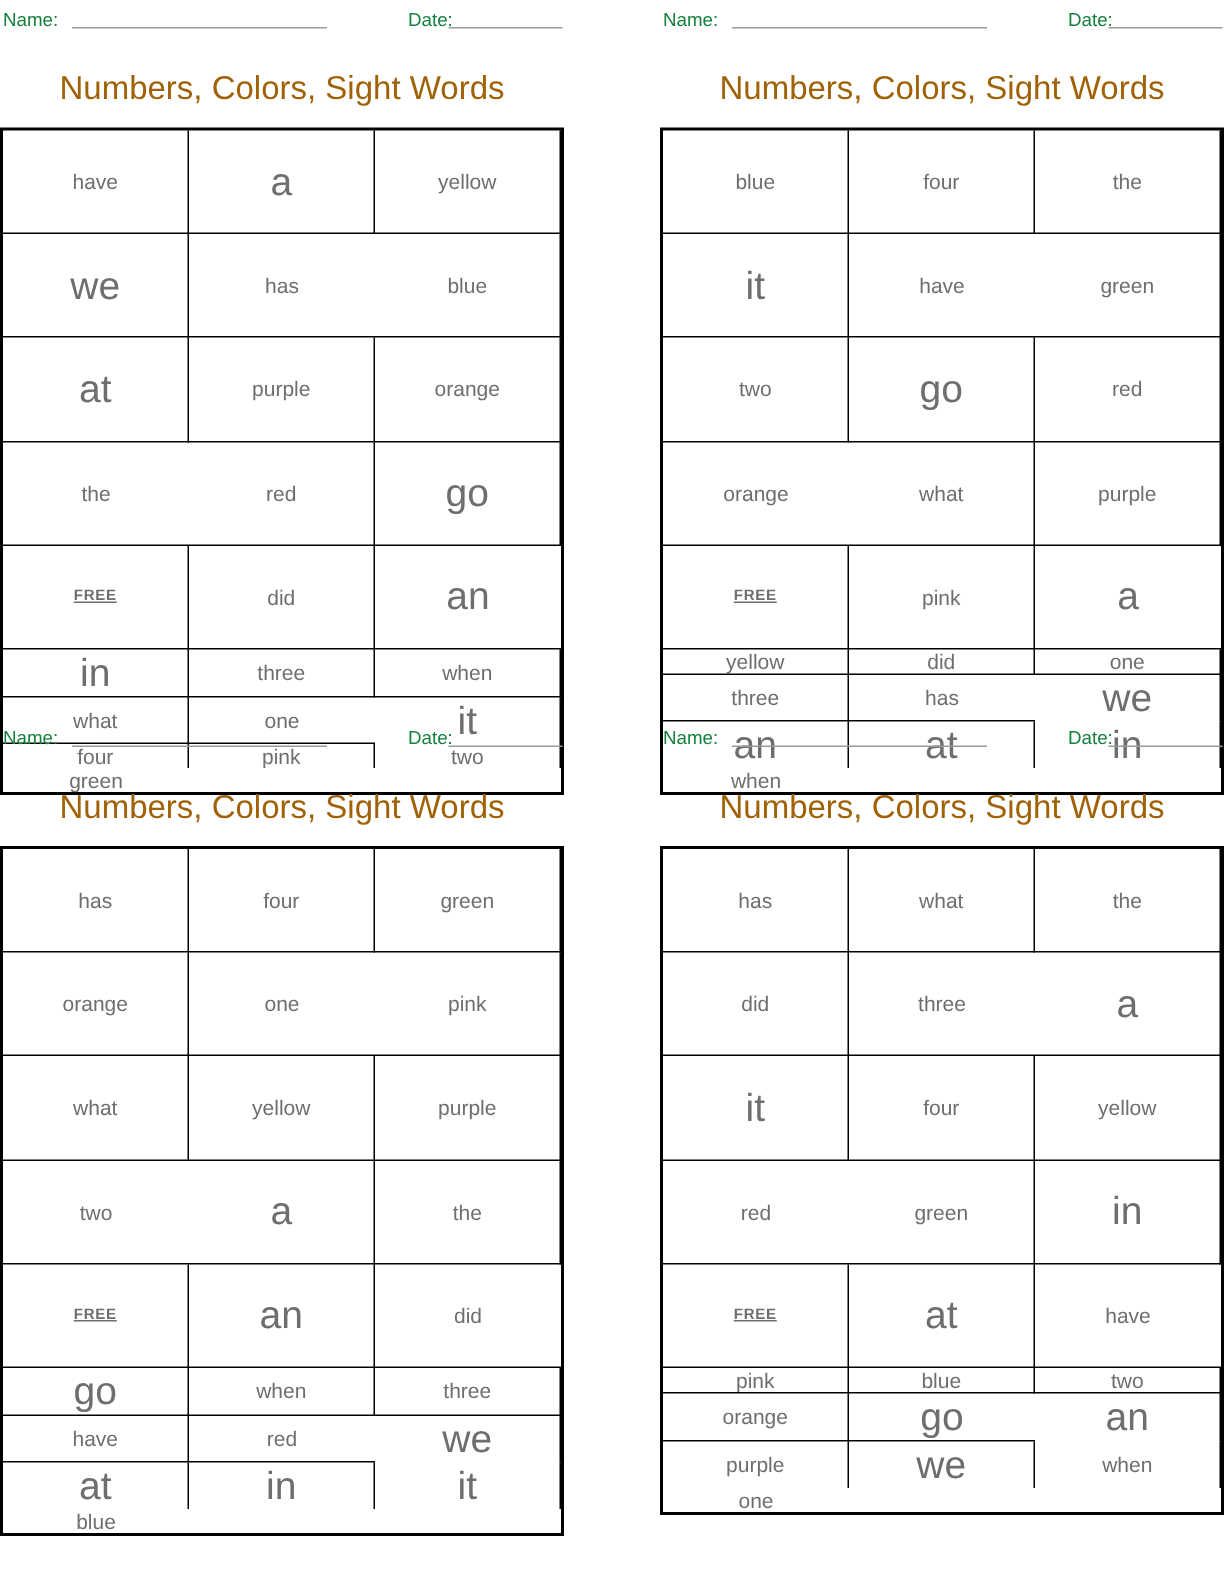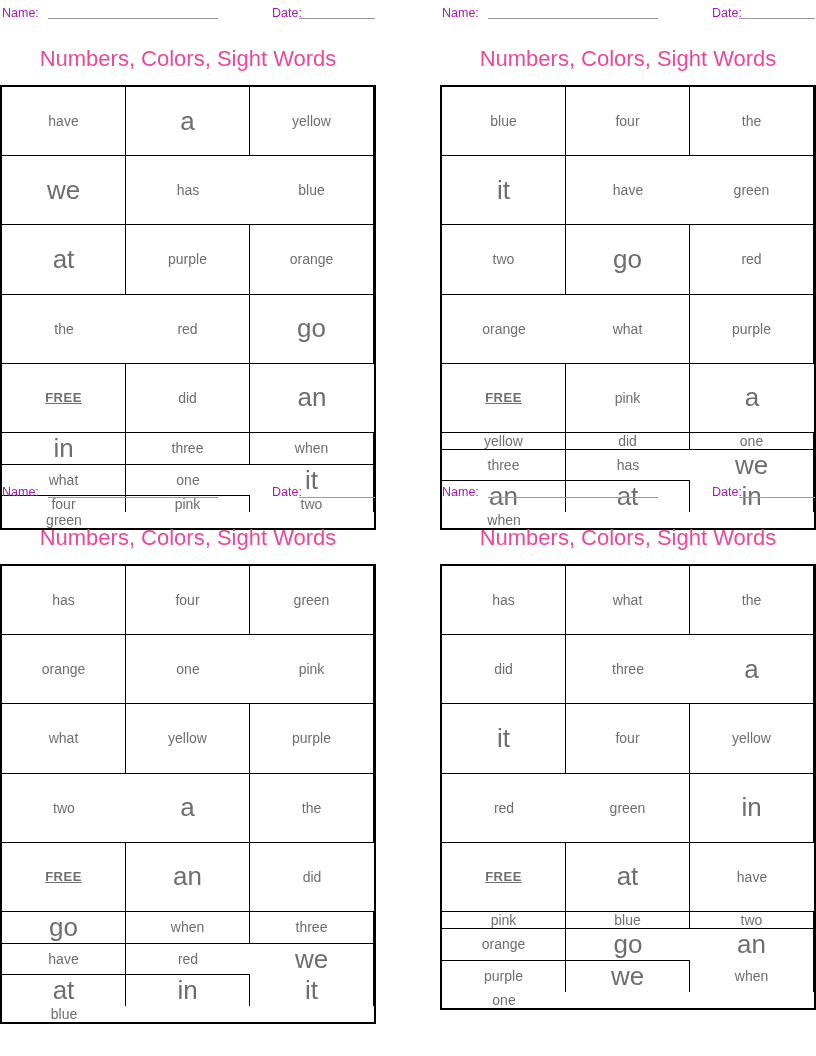--- a/index.html
+++ b/index.html
@@ -20,35 +20,35 @@
   }
   #card-tl { left: 0;     top: 4px; }
   #card-tr { left: 440px; top: 4px; }
   #card-bl { left: 0;     top: 483px; }
   #card-br { left: 440px; top: 483px; }
 
   .card-header {
     position: relative;
     height: 18px;
     font-size: 12.5px;
-    color: #a21caf;
+    color: #15803d;
     padding-left: 26px;
   }
   .name-label { position: absolute; left: 2px;   top: 2px; }
   .name-line  { position: absolute; left: 48px;  top: 14px; width: 170px; border-bottom: 1.5px solid #9a9a9a; }
   .date-label { position: absolute; left: 272px; top: 2px; }
   .date-line  { position: absolute; left: 299px; top: 14px; width: 76px;  border-bottom: 1.5px solid #9a9a9a; }
 
   .card-title {
     margin-top: 23px;
     height: 28px;
     line-height: 28px;
     text-align: center;
     font-size: 22px;
-    color: #ec4899;
+    color: #a16207;
     white-space: nowrap;
   }
 
   .grid {
     margin-top: 12px;
     width: 372px;
     border: 2px solid #000000;
     display: grid;
     grid-template-columns: repeat(3, 1fr);
     grid-template-rows: repeat(5, 69.2px);
@@ -60,21 +60,21 @@
     align-items: center;
     justify-content: center;
     color: #6e6e6e;
     font-size: 14px;
     overflow: hidden;
   }
   .cell:nth-child(5n) { border-right: none; }
   .cell:nth-last-child(-n+5) { border-bottom: none; }
   .cell.big { font-size: 26px; }
   .cell.free {
-    font-size: 13px;
+    font-size: 10px;
     font-weight: bold;
     text-decoration: underline;
     letter-spacing: 0.5px;
   }
 </style>
 </head>
 <body>
 
 <div class="card" id="card-tl">
   <div class="card-header">

